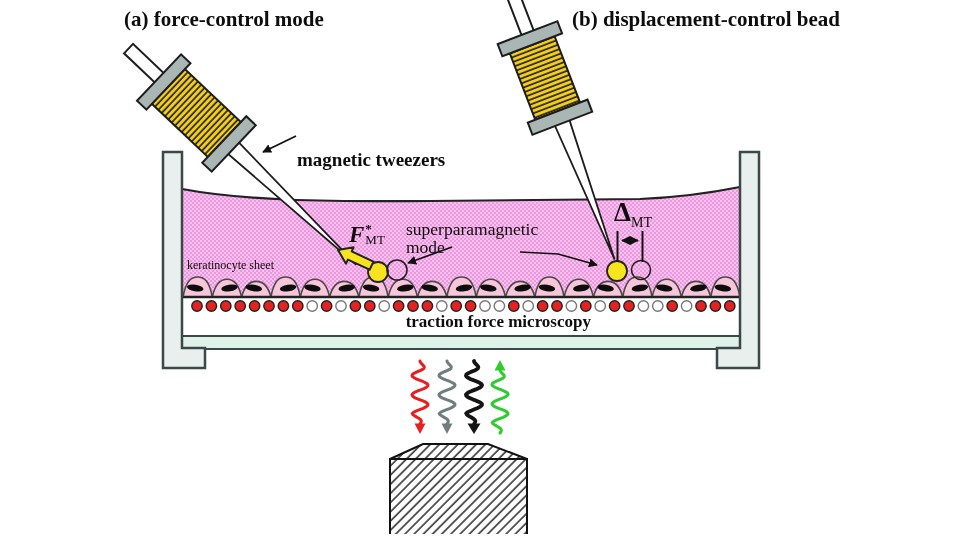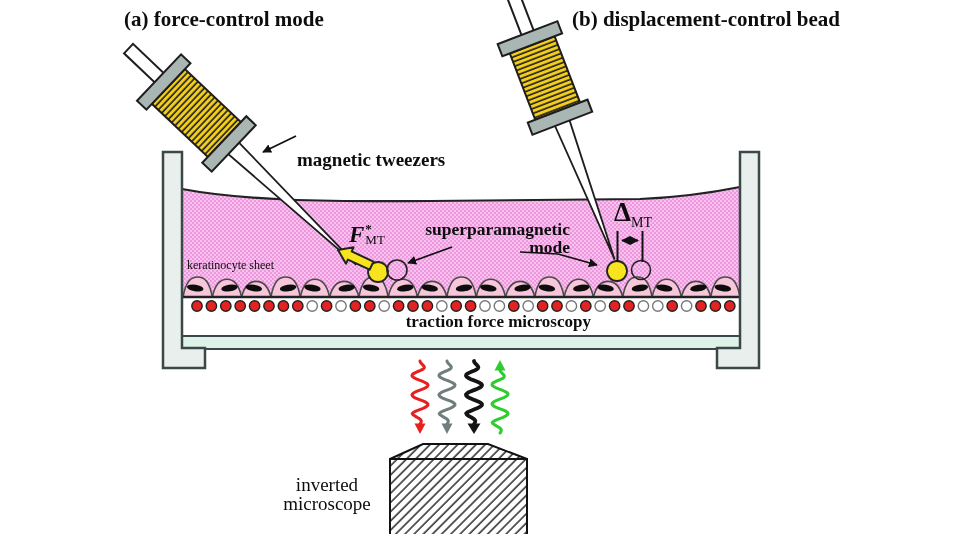--- a/index.html
+++ b/index.html
@@ -3,21 +3,21 @@
 <meta charset="utf-8">
 <style>
   html,body{margin:0;padding:0;background:#fff;}
   #stage{position:relative;width:960px;height:534px;background:#fff;overflow:hidden;
          font-family:"Liberation Serif","DejaVu Serif",serif;color:#111;}
   svg{position:absolute;left:0;top:0;}
   .label{position:absolute;white-space:nowrap;color:#0d0d0d;}
   .title{font-size:21px;font-weight:bold;}
   .lbl-mt{font-size:19px;font-weight:bold;margin-top:27px;}
   .lbl-ks{font-size:12px;}
-  .lbl-sp{font-size:17.5px;line-height:18px;text-align:right;width:164px;font-weight:bold;}
+  .lbl-sp{font-size:17.5px;line-height:18px;text-align:left;width:164px;}
   .lbl-tfm{font-size:17px;font-weight:bold;text-align:right;width:260px;}
   .lbl-im{font-size:19px;line-height:19px;text-align:center;width:110px;}
   .fsym{display:inline-flex;align-items:flex-start;}
   .f-main{font-style:italic;font-weight:bold;font-size:23px;line-height:22px;}
   .f-stack{display:inline-flex;flex-direction:column;align-items:flex-start;margin-left:1px;}
   .f-sup{font-size:13px;font-weight:bold;line-height:9px;}
   .f-sub{font-size:13px;line-height:13px;}
   .d-main{font-weight:bold;font-size:27px;line-height:24px;}
   .d-sub{font-size:14px;vertical-align:-6px;}
 </style>
@@ -216,18 +216,14 @@
         <span class="f-sub">MT</span>
       </span>
   </div>
 
   <div class="label" style="left:614px;top:200px">
     <span class="d-main">Δ</span><span class="d-sub">MT</span>
   </div>
 
   <div class="label lbl-tfm" style="left:331px;top:312px">traction force microscopy</div>
 
-  <div class="label lbl-im" style="left:272px;top:475px">
-    <span>inverted</span><br>
-    <span>microscope</span>
-  </div>
 
 </div>
 
 </body></html>

